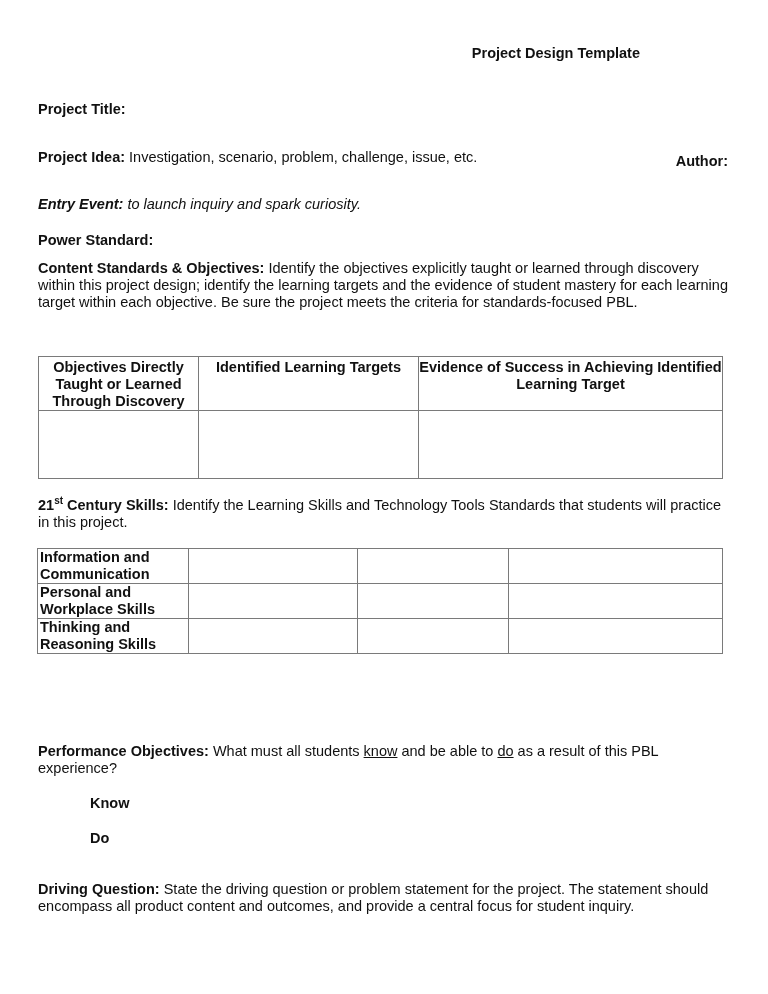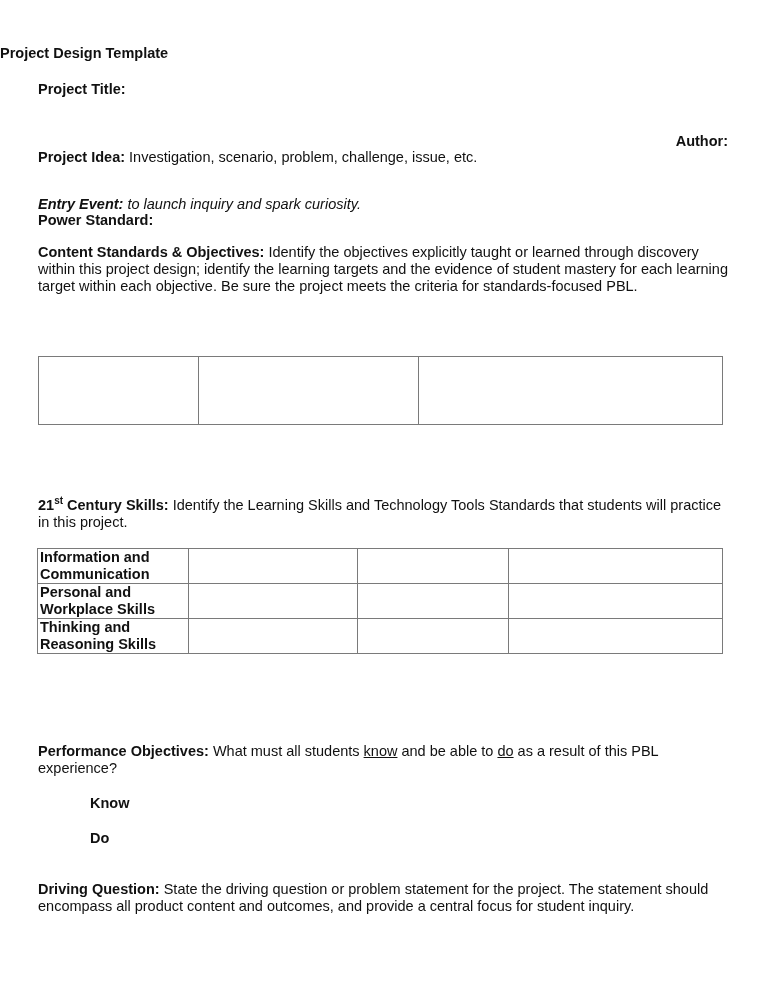--- a/index.html
+++ b/index.html
@@ -1,23 +1,23 @@
 <!DOCTYPE html>
 <html><head>
 <meta charset="utf-8">
 <style>
   html, body { margin: 0; padding: 0; background: #ffffff; }
   body {
     width: 768px; height: 994px; position: relative; overflow: hidden;
     font-family: "Liberation Sans", sans-serif; color: #111111; font-size: 14.5px;
   }
   .abs { position: absolute; }
-  .title { left: 0; width: 640px; top: 45px; text-align: left; font-weight: bold; font-size: 14.5px; }
+  .title { left: 0; width: 640px; top: 45px; text-align: right; font-weight: bold; font-size: 14.5px; }
   .para { left: 38px; width: 690px; line-height: 17px; font-size: 14.5px; }
-  .b { font-weight: bold; }
+  .b { font-weight: bold; margin-top: 20px; }
   .u { text-decoration: underline; }
   sup { font-size: 10px; line-height: 0; }
   table { border-collapse: collapse; position: absolute; table-layout: fixed; }
   td, th { border: 1px solid #7a7a7a; padding: 0; vertical-align: top; font-size: 14.5px; line-height: 17px; }
   th { font-weight: bold; text-align: center; padding-top: 2px; }
   .t1 { left: 38px; top: 356px; width: 684px; }
   .t2 { left: 37px; top: 548px; width: 685px; }
   .rowlabel { font-weight: bold; text-align: left; padding-left: 2px; }
   .indent { left: 90px; font-weight: bold; }
 </style>
@@ -33,31 +33,36 @@
 <div class="abs para" style="top:149px;">
   <span class="b">Project Idea:</span><span> Investigation, scenario, problem, challenge, issue, etc.</span>
 </div>
 
 <div class="abs para" style="top:196px;font-style:italic;">
   <span class="b">Entry Event:</span><span> to launch inquiry and spark curiosity.</span>
 </div>
 
 <div class="abs para b" style="top:212px;">Power Standard:</div>
 
-<div class="abs para" style="top:244px;">
+<div class="abs para" style="top:260px;">
   <span class="b">Content Standards &amp; Objectives:</span><span>  Identify the objectives explicitly taught or learned through discovery within this project design; identify the learning targets and the evidence of student mastery for each learning target within each objective. Be sure the project meets the criteria for standards-focused PBL.</span>
 </div>
 
 <table class="t1">
   <colgroup>
       <col style="width:160px">
       <col style="width:220px">
       <col style="width:304px">
     </colgroup>
   <tbody>
+      <tr style="height:54px;">
+    <th>Objectives Directly Taught or Learned Through Discovery</th>
+    <th>Identified Learning Targets</th>
+    <th>Evidence of Success in Achieving Identified Learning Target</th>
+  </tr>
   <tr style="height:68px;">
     <td></td>
     <td></td>
     <td></td>
   </tr>
 </tbody>
   </table>
 
 <div class="abs para" style="top:497px;">
   <span class="b"><span>21</span><sup>st</sup><span> Century Skills:</span></span><span> Identify the Learning Skills and Technology Tools Standards that students will practice in this project.</span>

